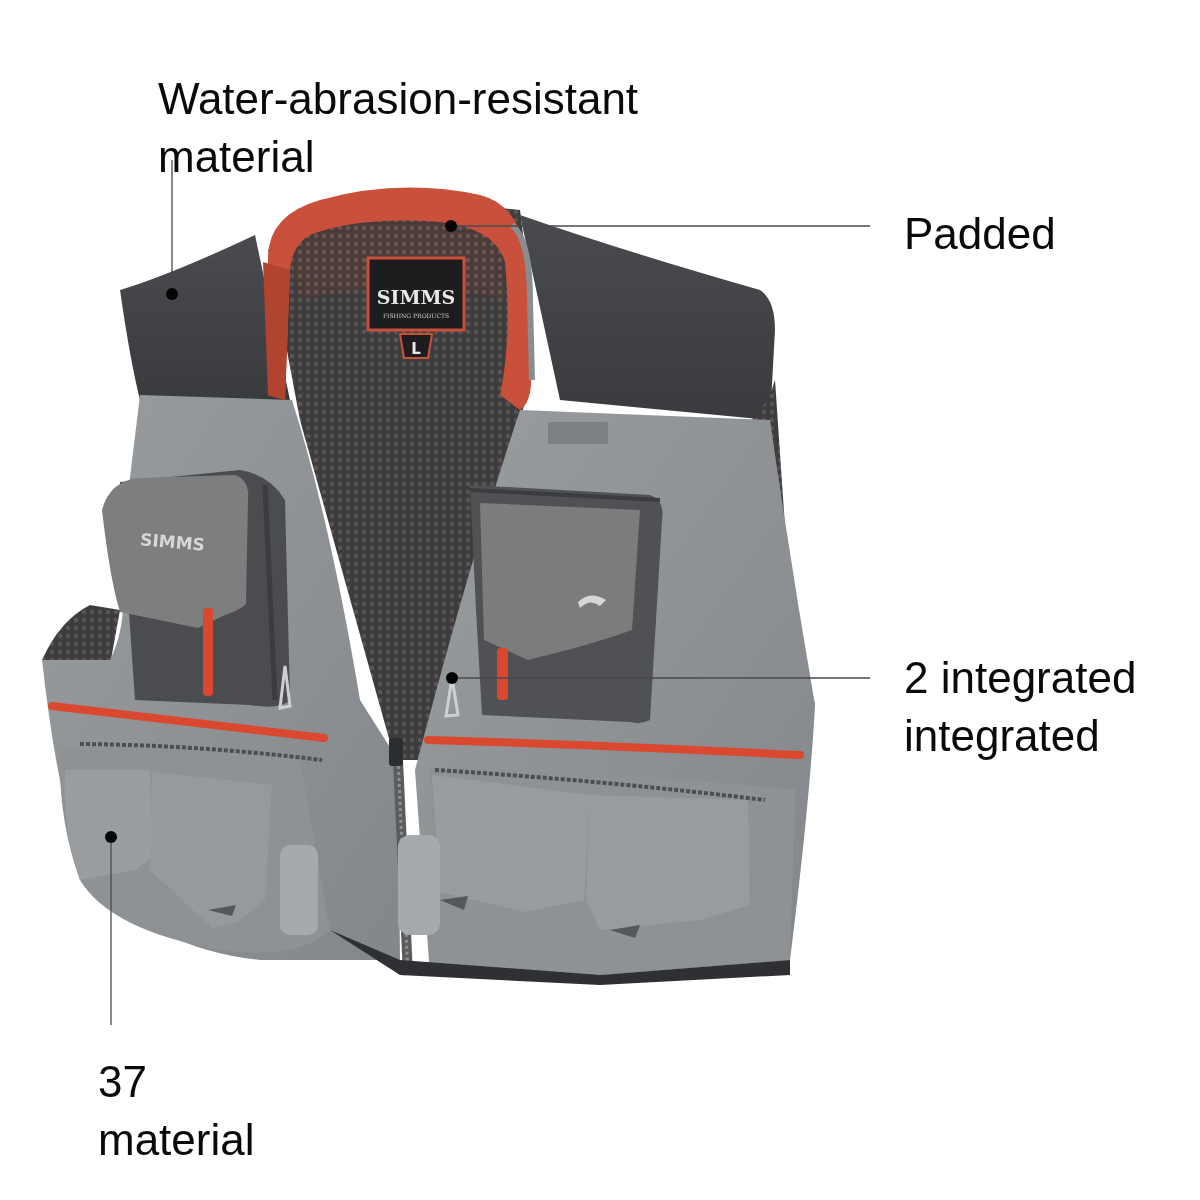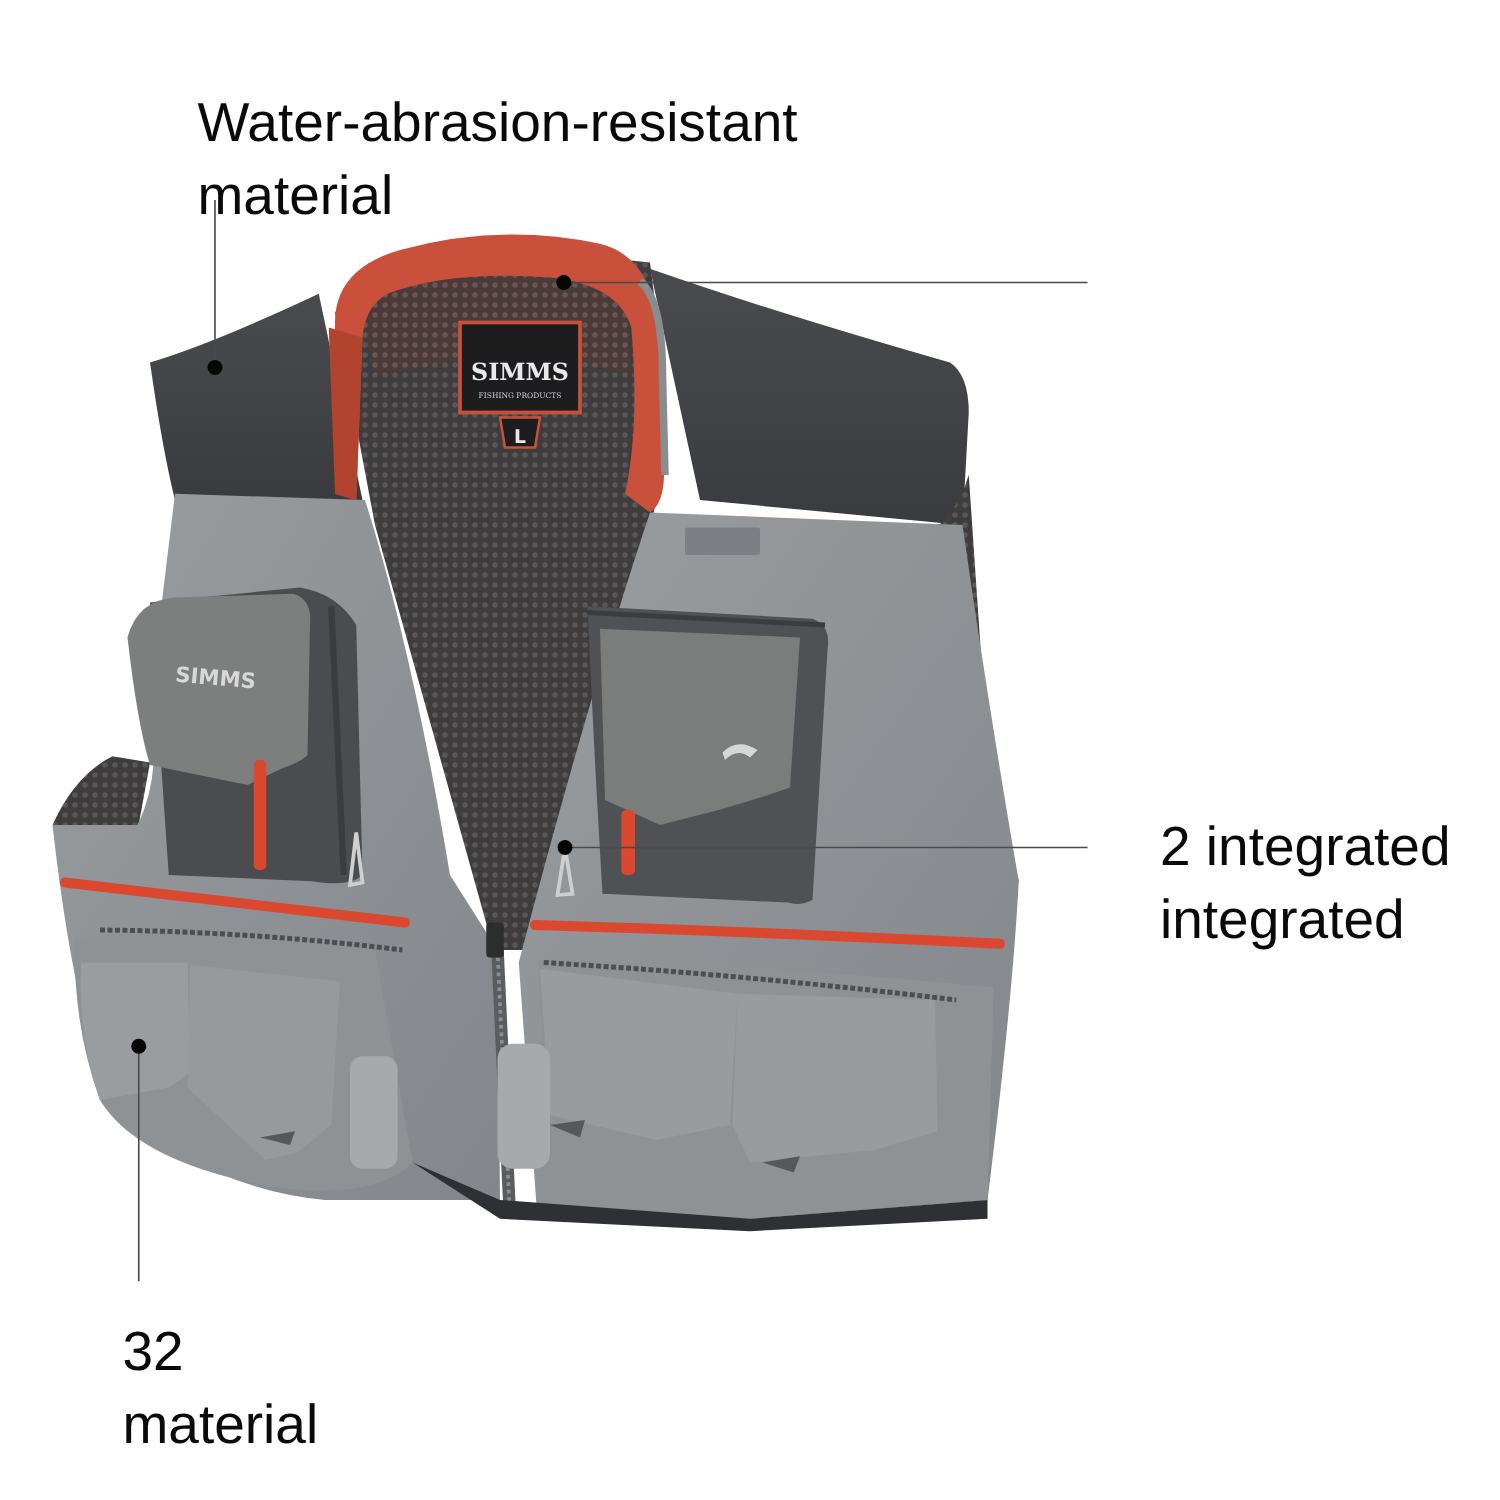--- a/index.html
+++ b/index.html
@@ -2,21 +2,21 @@
 <html><head>
 <meta charset="utf-8">
 <style>
   html, body { margin: 0; padding: 0; background: #ffffff; }
   body { width: 1200px; height: 1200px; position: relative; overflow: hidden;
          font-family: "Liberation Sans", "DejaVu Sans", sans-serif; color: #0a0a0a; }
   .label { position: absolute; font-size: 44px; line-height: 58px; letter-spacing: 0px; white-space: nowrap; }
   .label span { display: block; }
   #lbl-material { left: 158px; top: 22px; margin-top: 48px; }
   #lbl-collar { left: 904px; top: 205px; }
-  #lbl-retractors { left: 904px; top: 649px; margin-left: 24px; }
+  #lbl-retractors { left: 904px; top: 649px; }
   #lbl-pockets { left: 98px; top: 1053px; }
   #art { position: absolute; left: 0; top: 0; width: 1200px; height: 1200px; }
   #leaders { position: absolute; left: 0; top: 0; width: 1200px; height: 1200px; pointer-events: none; }
 </style>
 </head>
 <body>
 
 <svg id="art" viewBox="0 0 1200 1200" xmlns="http://www.w3.org/2000/svg">
   <defs>
     <pattern id="mesh" width="8" height="8" patternUnits="userSpaceOnUse">
@@ -131,21 +131,22 @@
     <line x1="111" y1="837" x2="111" y2="1025" stroke="#4a4a4a" stroke-width="1.3"></line>
     <circle cx="111" cy="837" r="6" fill="#050505"></circle>
   </g>
 </svg>
 
 <div class="label" id="lbl-material">
   <span>Water-abrasion-resistant</span>
   <span>material</span>
 </div>
 <div class="label" id="lbl-collar">
+  <span>Padded</span>
 </div>
 <div class="label" id="lbl-retractors">
   <span>2 integrated</span>
   <span>integrated</span>
 </div>
 <div class="label" id="lbl-pockets">
-  <span>32</span>
+  <span>37</span>
   <span>material</span>
 </div>
 
 </body></html>

